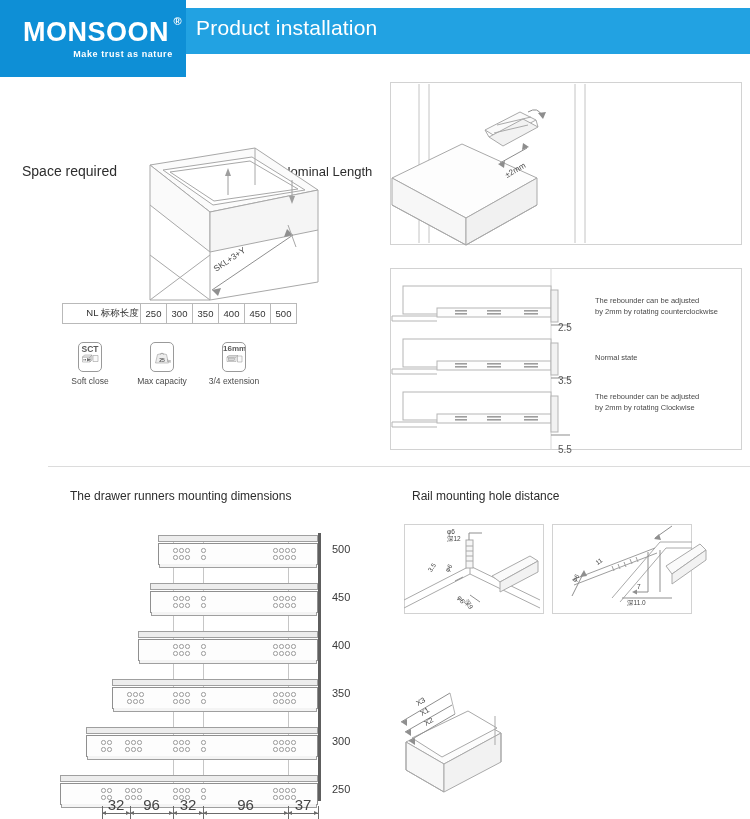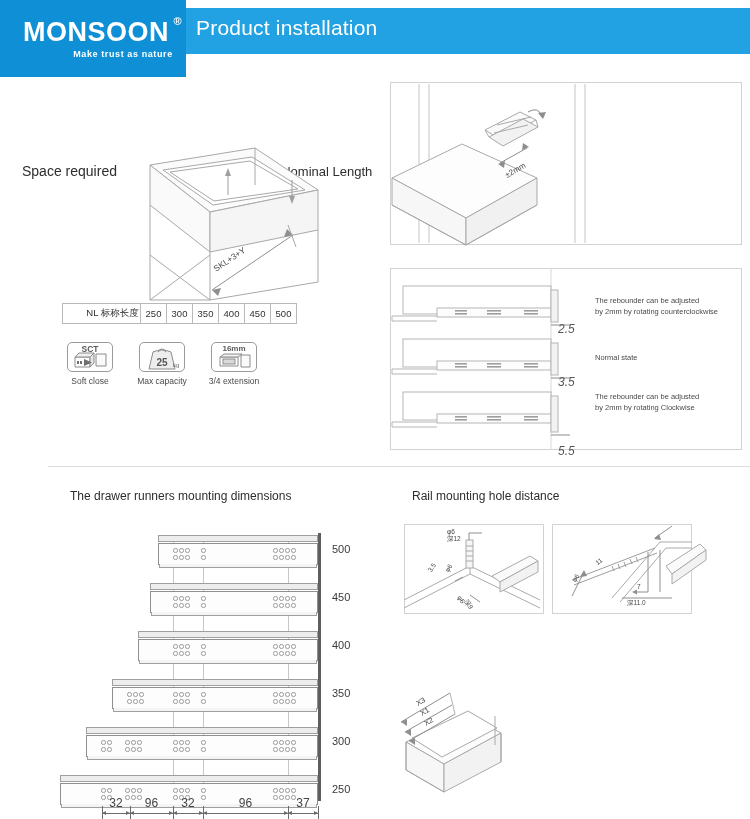--- a/index.html
+++ b/index.html
@@ -74,21 +74,21 @@
   .nl-table td.head { width: 78px; text-align: center; padding-left: 22px; }
   .nl-table td.val { width: 26px; }
 
   
   .features {
     position: absolute; left: 62px; top: 342px;
     display: flex; gap: 16px;
   }
   .feature { width: 56px; display: flex; flex-direction: column; align-items: center; }
   .feat-badge {
-    width: 46px; height: 30px;
+    width: 24px; height: 30px;
     border: 1.4px solid #9a9a9a; border-radius: 5px;
     position: relative; background: #fff;
     display: flex; align-items: center; justify-content: center;
     overflow: hidden;
   }
   .feat-cap { font-size: 8.5px; color: #4a4a4a; margin-top: 4px; white-space: nowrap; }
   .badge-top-text {
     position: absolute; top: 1px; left: 0; right: 0; text-align: center;
     font-size: 8.5px; font-weight: bold; color: #5a5a5a;
   }
@@ -107,21 +107,21 @@
   .art { position: absolute; left: 0; top: 0; }
 
   
   .rb-text {
     position: absolute; font-size: 7.5px; color: #4a4a4a;
     line-height: 1.45; white-space: pre-line;
   }
   .rb-t1 { left: 595px; top: 296px; }
   .rb-t2 { left: 595px; top: 353px; }
   .rb-t3 { left: 595px; top: 392px; }
-  .rb-dim { position: absolute; font-size: 12px; color: #555; font-style: italic; }
+  .rb-dim { position: absolute; font-size: 10px; color: #555; }
   .rb-d1 { left: 558px; top: 322px; }
   .rb-d2 { left: 558px; top: 375px; }
   .rb-d3 { left: 558px; top: 444px; }
 
   
   .rail-chart { position: absolute; left: 60px; top: 515px; width: 300px; height: 290px; }
   .rail-row { position: absolute; height: 32px; }
   .rail-cap {
     position: absolute; left: 0; right: 0; top: 0; height: 7px;
     background: #ededed; border: 1px solid #9f9f9f;
@@ -153,21 +153,21 @@
   .dim-row { position: absolute; left: 0; top: 292px; width: 300px; height: 18px; }
   .dim-seg { position: absolute; top: 6px; height: 1px; background: #6b6b6b; }
   .dim-seg::before, .dim-seg::after {
     content: ""; position: absolute; top: -2.5px; width: 0; height: 0;
     border-top: 2.5px solid transparent; border-bottom: 2.5px solid transparent;
   }
   .dim-seg::before { left: 0; border-right: 4px solid #6b6b6b; }
   .dim-seg::after { right: 0; border-left: 4px solid #6b6b6b; }
   .dim-tick { position: absolute; top: -1px; width: 1px; height: 13px; background: #6b6b6b; }
   .dim-val {
-    position: absolute; top: -11px; font-size: 12px; color: #444; text-align: center;
+    position: absolute; top: -11px; font-size: 15px; color: #444; text-align: center;
   }
 
   
   .hd { position: absolute; font-size: 6.5px; color: #444; white-space: nowrap; }
   .rot-n55 { transform: rotate(-55deg); transform-origin: left bottom; }
   .rot-n35 { transform: rotate(-35deg); transform-origin: left bottom; }
   .rot-p55 { transform: rotate(55deg); transform-origin: left top; }
 </style>
 </head>
 <body>

